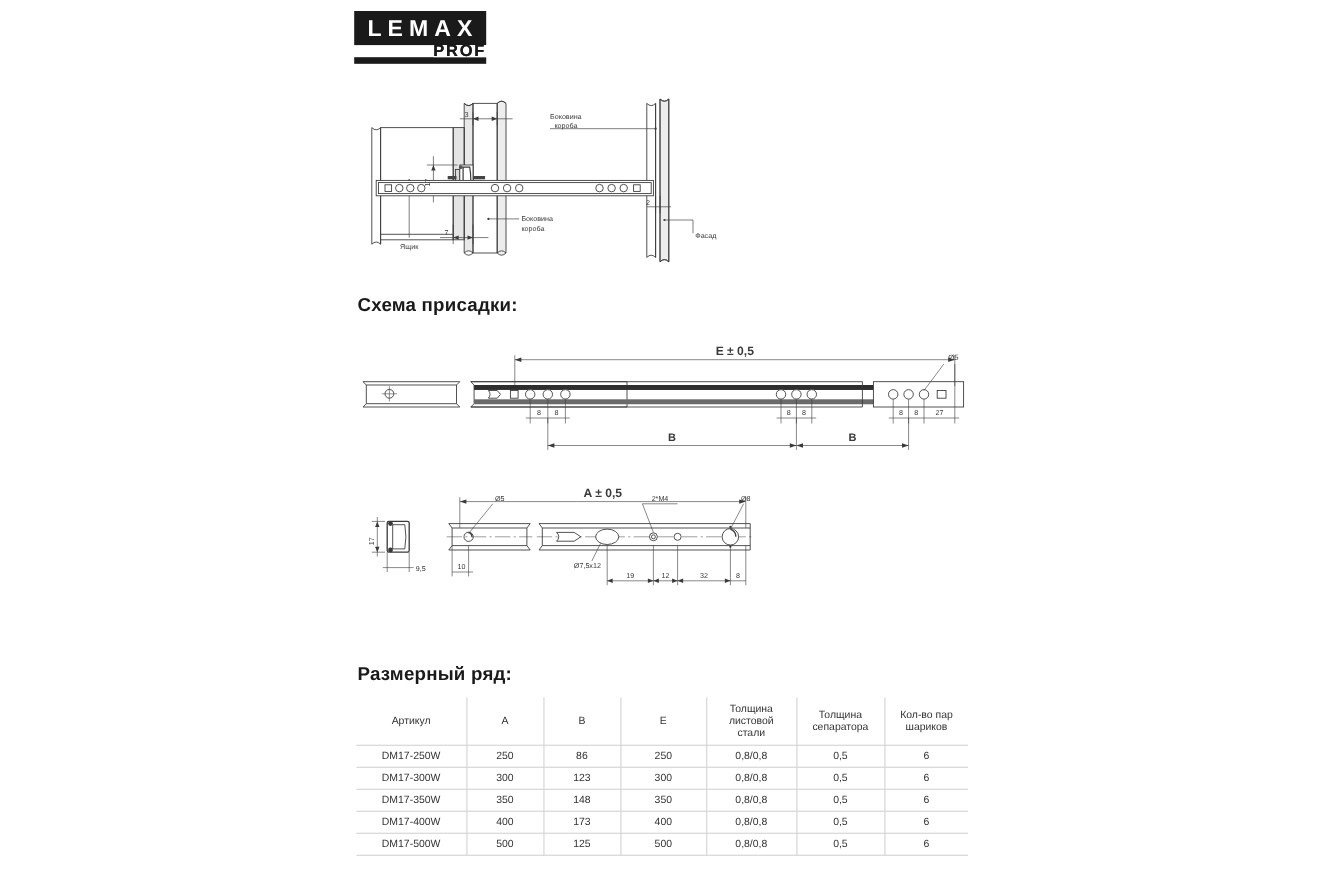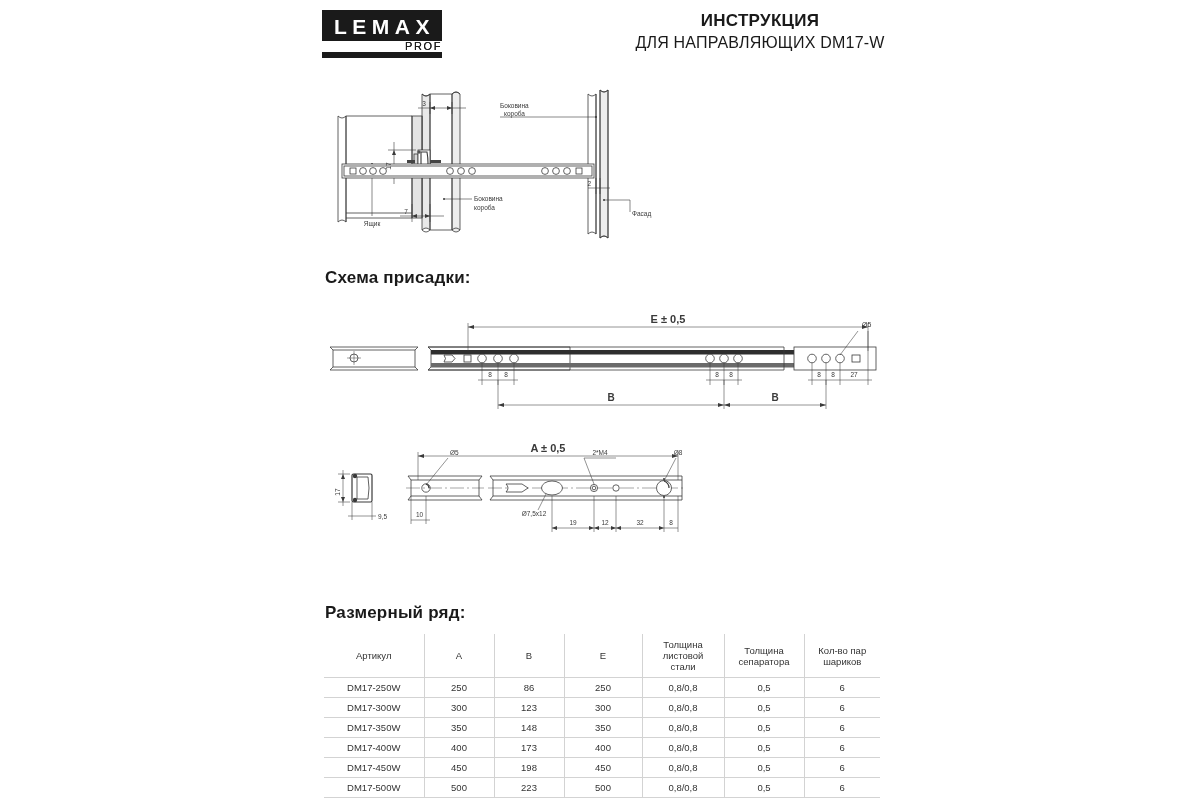--- a/index.html
+++ b/index.html
@@ -46,22 +46,22 @@
     width: 122px;
     height: 11px;
     background: #ffffff;
     position: relative;
   }
   #logo-sub-text {
     position: absolute;
     right: 1px; top: 0px;
     color: #1a1a1a;
     background: #ffffff;
-    font-size: 11px;
-    font-weight: 400;
+    font-size: 15px;
+    font-weight: 700;
     letter-spacing: 1.6px;
     line-height: 11px;
     mix-blend-mode: normal;
     text-shadow: 0 0 0 #1a1a1a;
   }
   #title-block {
     position: absolute;
     left: 600px; top: 10px;
     width: 320px;
     text-align: center;
@@ -143,24 +143,20 @@
 
 <div id="header">
 
   <div id="logo-box">
     <div id="logo-word">LEMAX</div>
     <div id="logo-sub">
       <span id="logo-sub-text">PROF</span>
     </div>
   </div>
 
-  <div id="title-block">
-    <div id="title-main">ИНСТРУКЦИЯ</div>
-    <div id="title-sub">ДЛЯ НАПРАВЛЯЮЩИХ DM17-W</div>
-  </div>
 
 </div>
 
 <svg id="dwg-top" class="drawing" width="540" height="165" viewBox="0 0 540 165">
 
   <g stroke="#3a3a3a" fill="none" stroke-width="0.8">
 
     <g>
 
       <path d="M 92 12 Q 96 16 100 12 L 100 148 Q 96 144 92 148 Z" fill="#e9e9e9"></path>
@@ -533,31 +529,22 @@
       <tr>
         <td>DM17-400W</td>
         <td>400</td>
         <td>173</td>
         <td>400</td>
         <td>0,8/0,8</td>
         <td>0,5</td>
         <td>6</td>
       </tr>
       <tr>
-        <td>DM17-450W</td>
-        <td>450</td>
-        <td>198</td>
-        <td>450</td>
-        <td>0,8/0,8</td>
-        <td>0,5</td>
-        <td>6</td>
-      </tr>
-      <tr>
         <td>DM17-500W</td>
         <td>500</td>
-        <td>223</td>
+        <td>125</td>
         <td>500</td>
         <td>0,8/0,8</td>
         <td>0,5</td>
         <td>6</td>
       </tr>
     </tbody>
 </table>
 
 </body></html>

